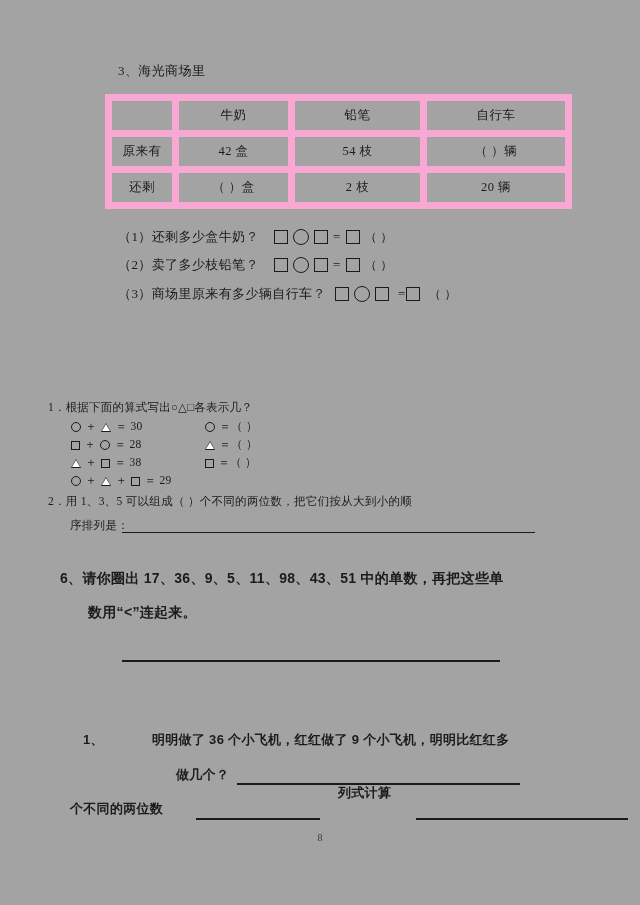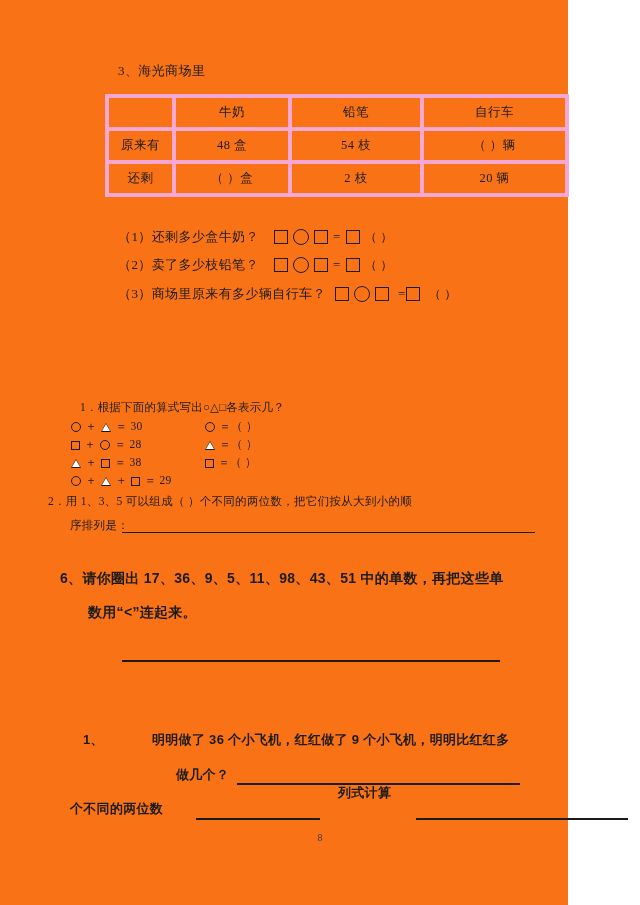--- a/index.html
+++ b/index.html
@@ -12,23 +12,23 @@
     width: 640px;
     height: 905px;
     position: relative;
     font-family: "Liberation Serif", "DejaVu Serif", serif;
     color: #1b1b1b;
     overflow: hidden;
   }
   .page {
     position: absolute;
     left: 0; top: 0;
-    width: 568px;
+    width: 640px;
     height: 905px;
-    background: #f97316;
+    background: #a3a3a3;
   }
 
   
   .abs { position: absolute; }
   .serif { font-family: "Liberation Serif", "DejaVu Serif", serif; }
 
   
   #sec3-heading {
     left: 118px; top: 62px;
     font-size: 13px;
@@ -37,21 +37,21 @@
 
   
   #goods-table {
     left: 105px; top: 94px;
     width: 460px;
     border-collapse: collapse;
     table-layout: fixed;
     font-size: 12.5px;
   }
   #goods-table td {
-    border: 4px solid #f9a8d4;
+    border: 7px solid #f9a8d4;
     height: 29px;
     text-align: center;
     vertical-align: middle;
     padding: 0;
     letter-spacing: 0.5px;
   }
   #goods-table col.c0 { width: 67px; }
   #goods-table col.c1 { width: 116px; }
   #goods-table col.c2 { width: 132px; }
   #goods-table col.c3 { width: 145px; }
@@ -90,21 +90,20 @@
   .paren { display: inline-block; font-size: 12px; }
   .gap-s { display: inline-block; width: 5px; }
   .gap-m { display: inline-block; width: 9px; }
   .gap-l { display: inline-block; width: 15px; }
 
   
   #mid-1-title {
     left: 48px; top: 400px;
     font-size: 11.5px;
     letter-spacing: 0.2px;
-    margin-left: 32px;
   }
   .eq-row {
     font-size: 11.5px;
     letter-spacing: 0.3px;
     white-space: nowrap;
   }
   #eq-r1 { left: 70px; top: 419px; }
   #eq-r2 { left: 70px; top: 437px; }
   #eq-r3 { left: 70px; top: 455px; }
   #eq-r4 { left: 70px; top: 473px; }
@@ -237,21 +236,21 @@
       </colgroup>
     <tbody>
       <tr>
         <td></td>
         <td>牛奶</td>
         <td>铅笔</td>
         <td>自行车</td>
       </tr>
       <tr>
         <td>原来有</td>
-        <td>48 盒</td>
+        <td>42 盒</td>
         <td>54 枝</td>
         <td>（      ）辆</td>
       </tr>
       <tr>
         <td>还剩</td>
         <td>（      ）盒</td>
         <td>2 枝</td>
         <td>20 辆</td>
       </tr>
     </tbody>

